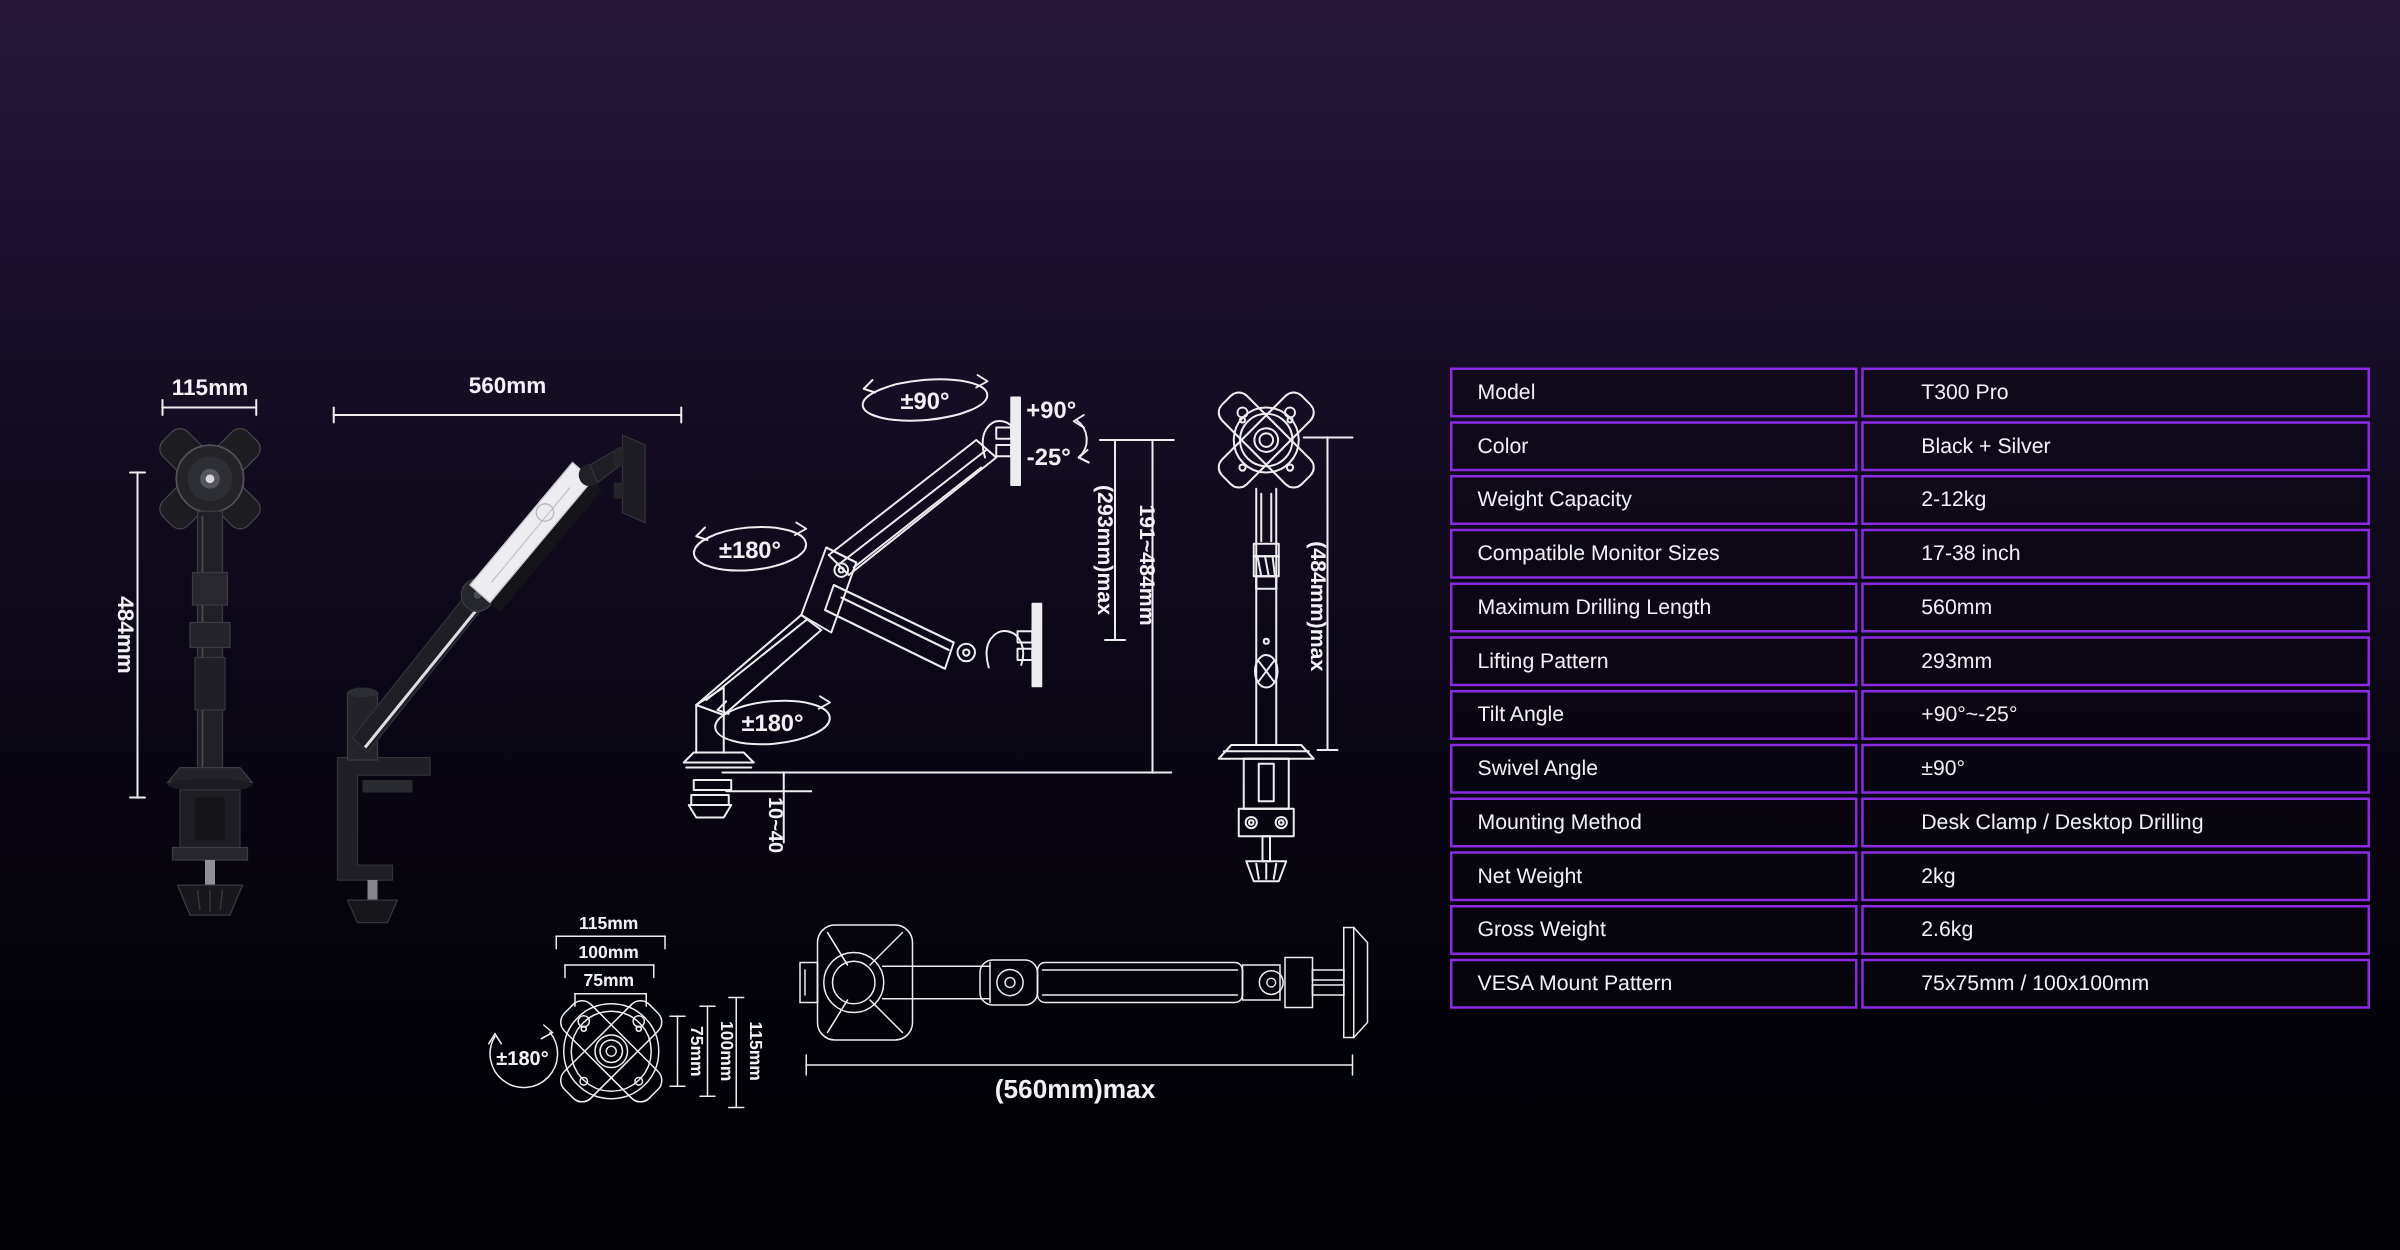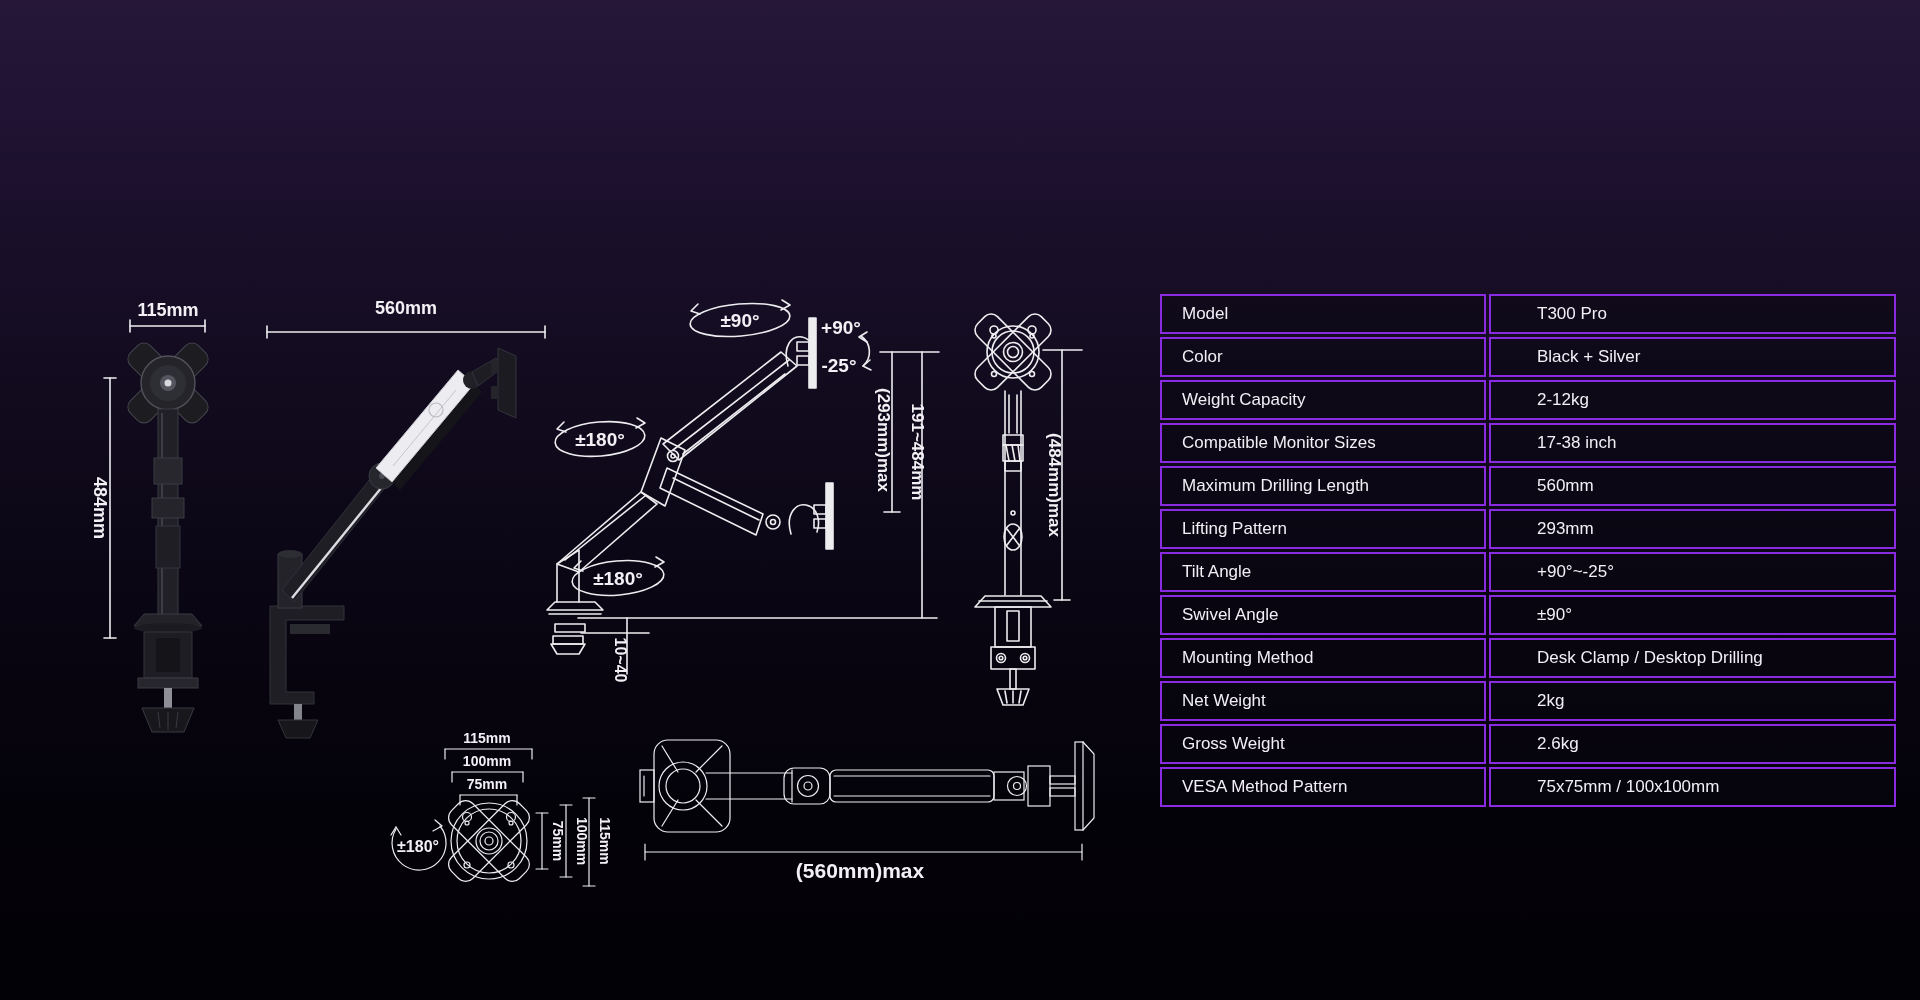--- a/index.html
+++ b/index.html
@@ -346,19 +346,19 @@
       </tr>
       <tr>
         <td class="lbl">Net Weight</td>
         <td class="val">2kg</td>
       </tr>
       <tr>
         <td class="lbl">Gross Weight</td>
         <td class="val">2.6kg</td>
       </tr>
       <tr>
-        <td class="lbl">VESA Method Pattern</td>
+        <td class="lbl">VESA Mount Pattern</td>
         <td class="val">75x75mm / 100x100mm</td>
       </tr>
     </tbody>
   </table>
 
 </div>
 
 </body></html>

